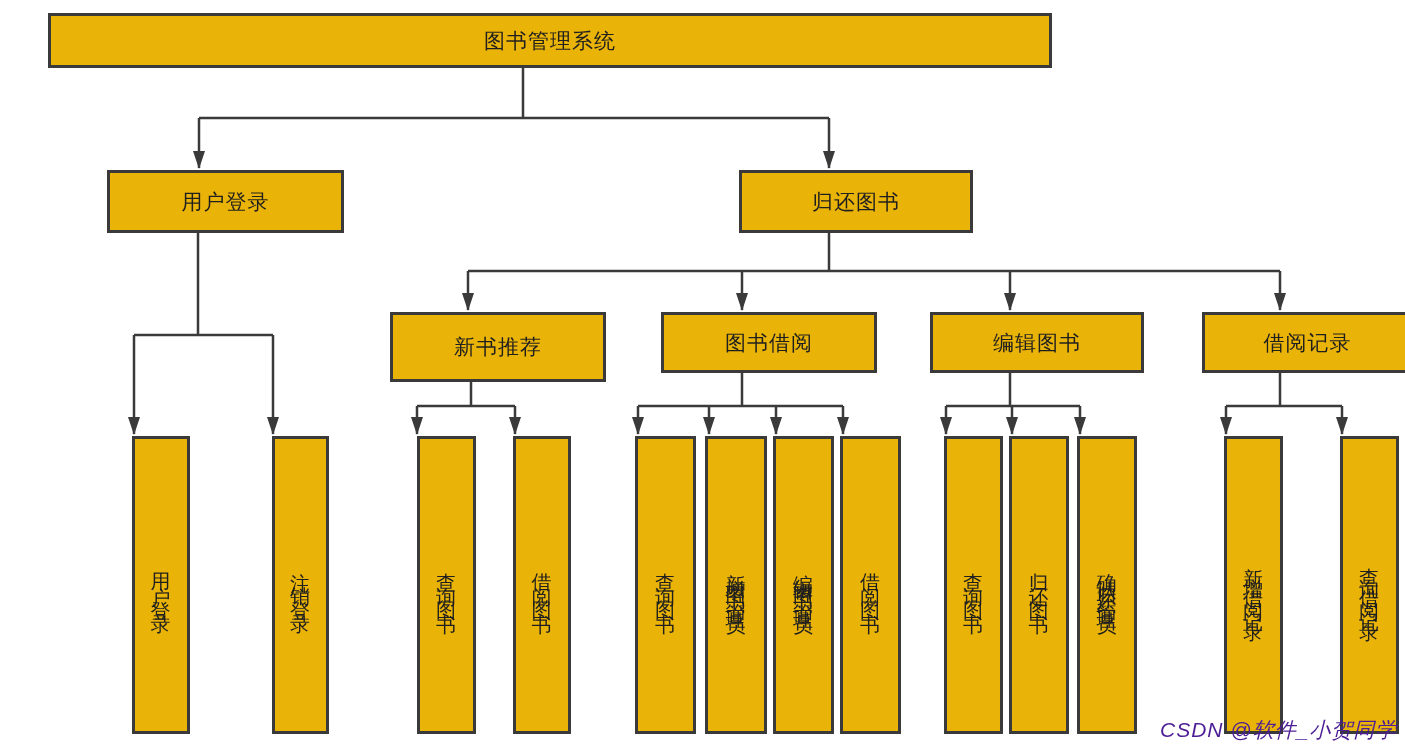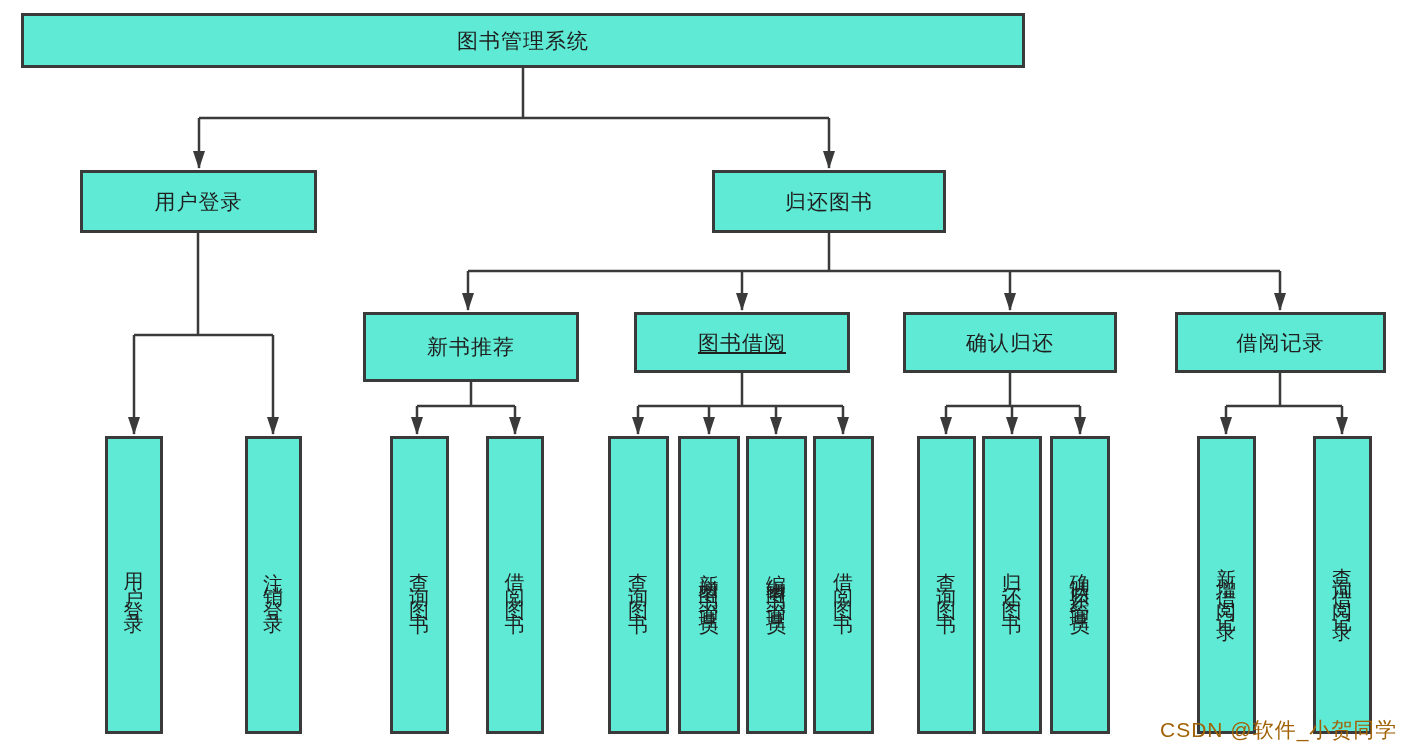--- a/index.html
+++ b/index.html
@@ -7,28 +7,29 @@
     position:relative;
     width:1405px;height:747px;
     background:#ffffff;
     font-family:"Liberation Sans","DejaVu Sans",sans-serif;
     overflow:hidden;
   }
   .node{
     position:absolute;
     box-sizing:border-box;
     border:3px solid #3a3a3a;
-    background:#5eead4;
+    background:#eab308;
     display:flex;
     align-items:center;
     justify-content:center;
     color:#1f1f1f;
     font-size:21px;
     letter-spacing:1px;
     white-space:nowrap;
+    margin-left:27px;
   }
   .leaf{
     border-width:3px;
   }
   .leaf .vtext{
     writing-mode:vertical-rl;
     text-orientation:mixed;
     font-size:20px;
     letter-spacing:14px;
     line-height:1;
@@ -38,24 +39,25 @@
   .leaf .vtext.ls-dense{letter-spacing:6px;}
   #connectors{
     position:absolute;left:0;top:0;width:1405px;height:747px;
     stroke:#3a3a3a;stroke-width:2.5;fill:none;
   }
   #connectors .head{fill:#3a3a3a;stroke:none;}
   #watermark{
     position:absolute;
     left:1160px;top:716px;
     font-size:21px;
-    color:#a16207;
+    color:#4c1d95;
     letter-spacing:1px;
     z-index:5;
     white-space:nowrap;
+    font-style:italic;
   }
 </style>
 </head>
 <body>
 
 <div id="stage">
 
   <svg id="connectors" viewBox="0 0 1405 747">
     <defs>
       <marker id="ah" viewBox="0 0 18 12" refX="17" refY="6" markerWidth="18" markerHeight="12" orient="auto" markerUnits="userSpaceOnUse">
@@ -96,22 +98,22 @@
     <line x1="1226" y1="406" x2="1226" y2="434" marker-end="url(#ah)"></line>
     <line x1="1342" y1="406" x2="1342" y2="434" marker-end="url(#ah)"></line>
   </svg>
 
   <div class="node" style="left:21px;top:13px;width:1004px;height:55px;">图书管理系统</div>
 
   <div class="node" style="left:80px;top:170px;width:237px;height:63px;">用户登录</div>
   <div class="node" style="left:712px;top:170px;width:234px;height:63px;">归还图书</div>
 
   <div class="node" style="left:363px;top:312px;width:216px;height:70px;">新书推荐</div>
-  <div class="node" style="left:634px;top:312px;width:216px;height:61px;text-decoration:underline;">图书借阅</div>
-  <div class="node" style="left:903px;top:312px;width:214px;height:61px;">确认归还</div>
+  <div class="node" style="left:634px;top:312px;width:216px;height:61px;">图书借阅</div>
+  <div class="node" style="left:903px;top:312px;width:214px;height:61px;">编辑图书</div>
   <div class="node" style="left:1175px;top:312px;width:211px;height:61px;">借阅记录</div>
 
   <div class="node leaf" style="left:105px;top:436px;width:58px;height:298px;">
     <span class="vtext">用户登录</span>
   </div>
   <div class="node leaf" style="left:245px;top:436px;width:57px;height:298px;">
     <span class="vtext">注销登录</span>
   </div>
 
   <div class="node leaf" style="left:390px;top:436px;width:59px;height:298px;">

